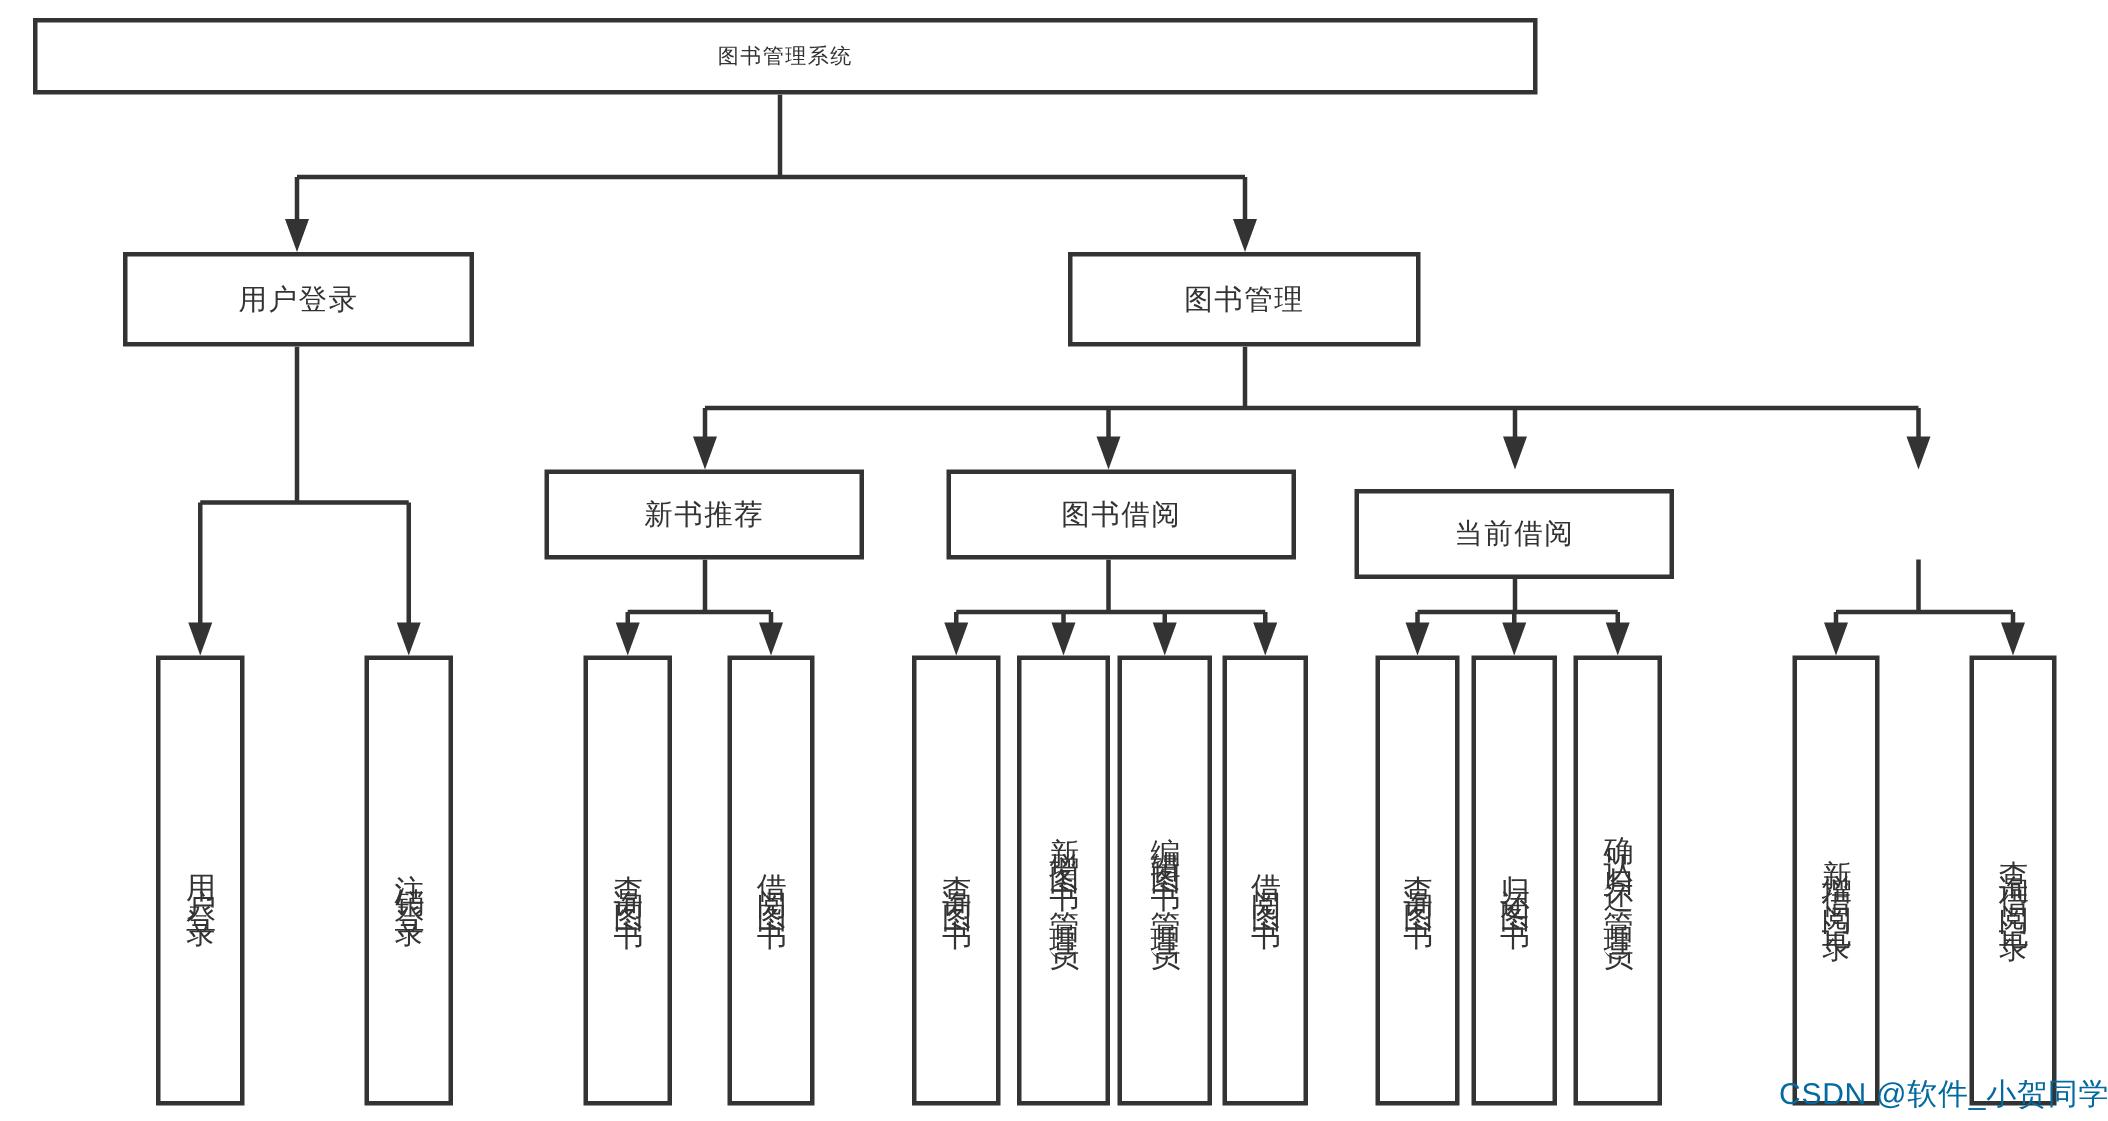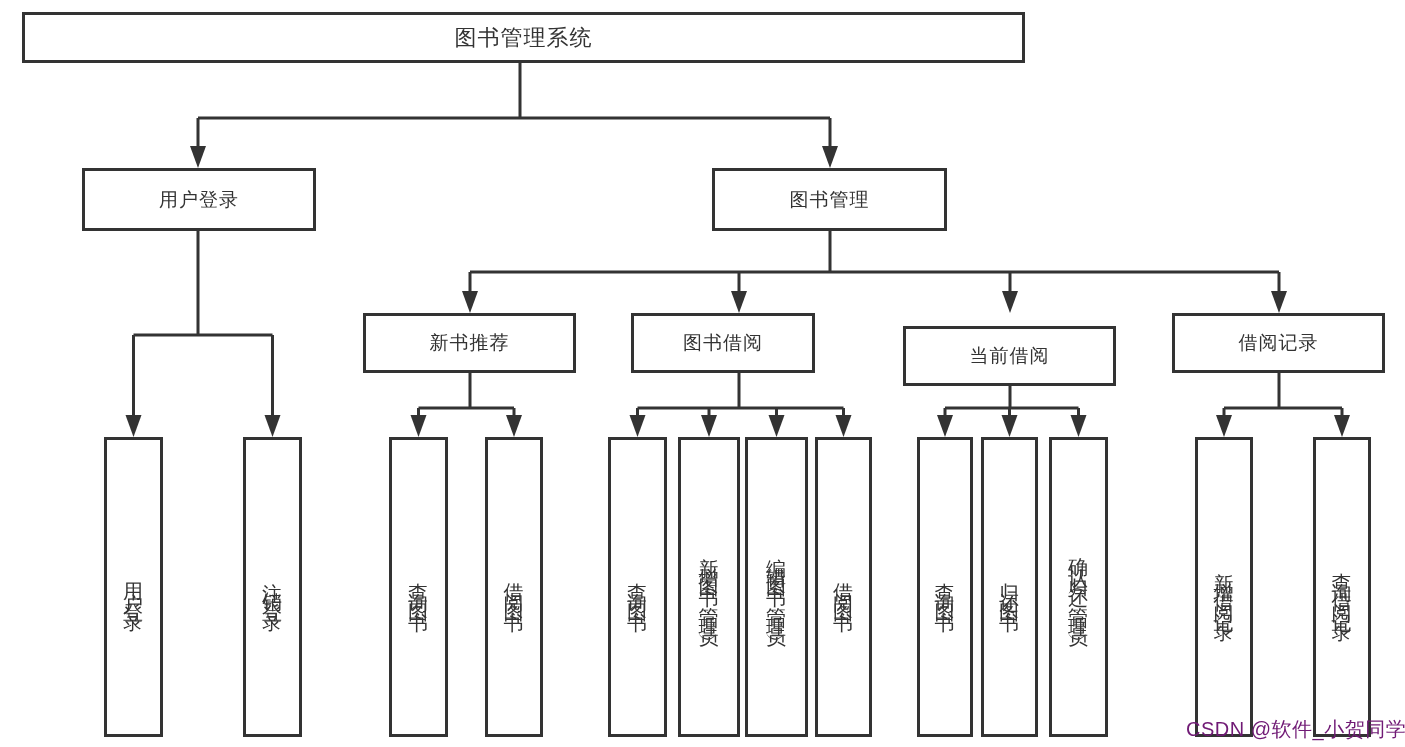--- a/index.html
+++ b/index.html
@@ -8,49 +8,49 @@
     font-family:"Liberation Sans",sans-serif;color:#333333;overflow:hidden;
   }
   #canvas{position:absolute;inset:0;width:1405px;height:747px;}
   svg.wires{position:absolute;left:0;top:0;pointer-events:none;}
   .box{
     position:absolute;box-sizing:border-box;background:#ffffff;
     border:3px solid #333333;display:flex;align-items:center;justify-content:center;
     color:#333333;
   }
   .hbox span{font-size:19px;letter-spacing:1px;white-space:nowrap;}
-  .n-root span{font-size:22px;}
+  .n-root span{font-size:14px;}
   .vtext{
     writing-mode:vertical-rl;text-orientation:mixed;
     font-size:20px;line-height:1;letter-spacing:10px;white-space:nowrap;
   }
   
   .n-root{left:22px;top:12px;width:1003px;height:51px;}
   .n-user-login{left:82px;top:168px;width:234px;height:63px;}
   .n-book-mgmt{left:712px;top:168px;width:235px;height:63px;}
   .n-new-rec{left:363px;top:313px;width:213px;height:60px;}
-  .n-book-borrow{left:631px;top:313px;width:184px;height:60px;}
+  .n-book-borrow{left:631px;top:313px;width:233px;height:60px;}
   .n-current{left:903px;top:313px;width:213px;height:60px;margin-top:13px;}
   .n-records{left:1172px;top:313px;width:213px;height:60px;}
   .n-leaf-ul{left:104px;top:437px;width:59px;height:300px;}
   .n-leaf-logout{left:243px;top:437px;width:59px;height:300px;}
   .n-rec-q{left:389px;top:437px;width:59px;height:300px;}
   .n-rec-b{left:485px;top:437px;width:58px;height:300px;}
   .n-bb-q{left:608px;top:437px;width:59px;height:300px;}
   .n-bb-add{left:678px;top:437px;width:62px;height:300px;}
   .n-bb-edit{left:745px;top:437px;width:63px;height:300px;}
   .n-bb-b{left:815px;top:437px;width:57px;height:300px;}
   .n-cb-q{left:917px;top:437px;width:56px;height:300px;}
   .n-cb-r{left:981px;top:437px;width:57px;height:300px;}
   .n-cb-c{left:1049px;top:437px;width:59px;height:300px;}
   .n-br-add{left:1195px;top:437px;width:58px;height:300px;}
   .n-br-q{left:1313px;top:437px;width:58px;height:300px;}
   .watermark{
     position:absolute;left:1186px;top:716px;font-size:20px;
-    color:#701a75;white-space:nowrap;letter-spacing:0.5px;
+    color:#0369a1;white-space:nowrap;letter-spacing:0.5px;
   }
 </style>
 </head>
 <body>
 
 <div id="canvas">
 
   <svg class="wires" width="1405" height="747" viewBox="0 0 1405 747">
     <path fill="none" stroke="#333333" stroke-width="3" d="
       M520 63 V118
@@ -122,23 +122,20 @@
 
   <div class="box hbox n-book-mgmt">
     <span>图书管理</span>
   </div>
   <div class="box hbox n-book-borrow">
     <span>图书借阅</span>
   </div>
   <div class="box hbox n-current">
     <span>当前借阅</span>
   </div>
-  <div class="box hbox n-records">
-    <span>借阅记录</span>
-  </div>
 
   <div class="box n-leaf-ul">
     <span class="vtext">用户登录</span>
   </div>
   <div class="box n-leaf-logout">
     <span class="vtext">注销登录</span>
   </div>
 
   <div class="box n-rec-q">
     <span class="vtext">查询图书</span>

